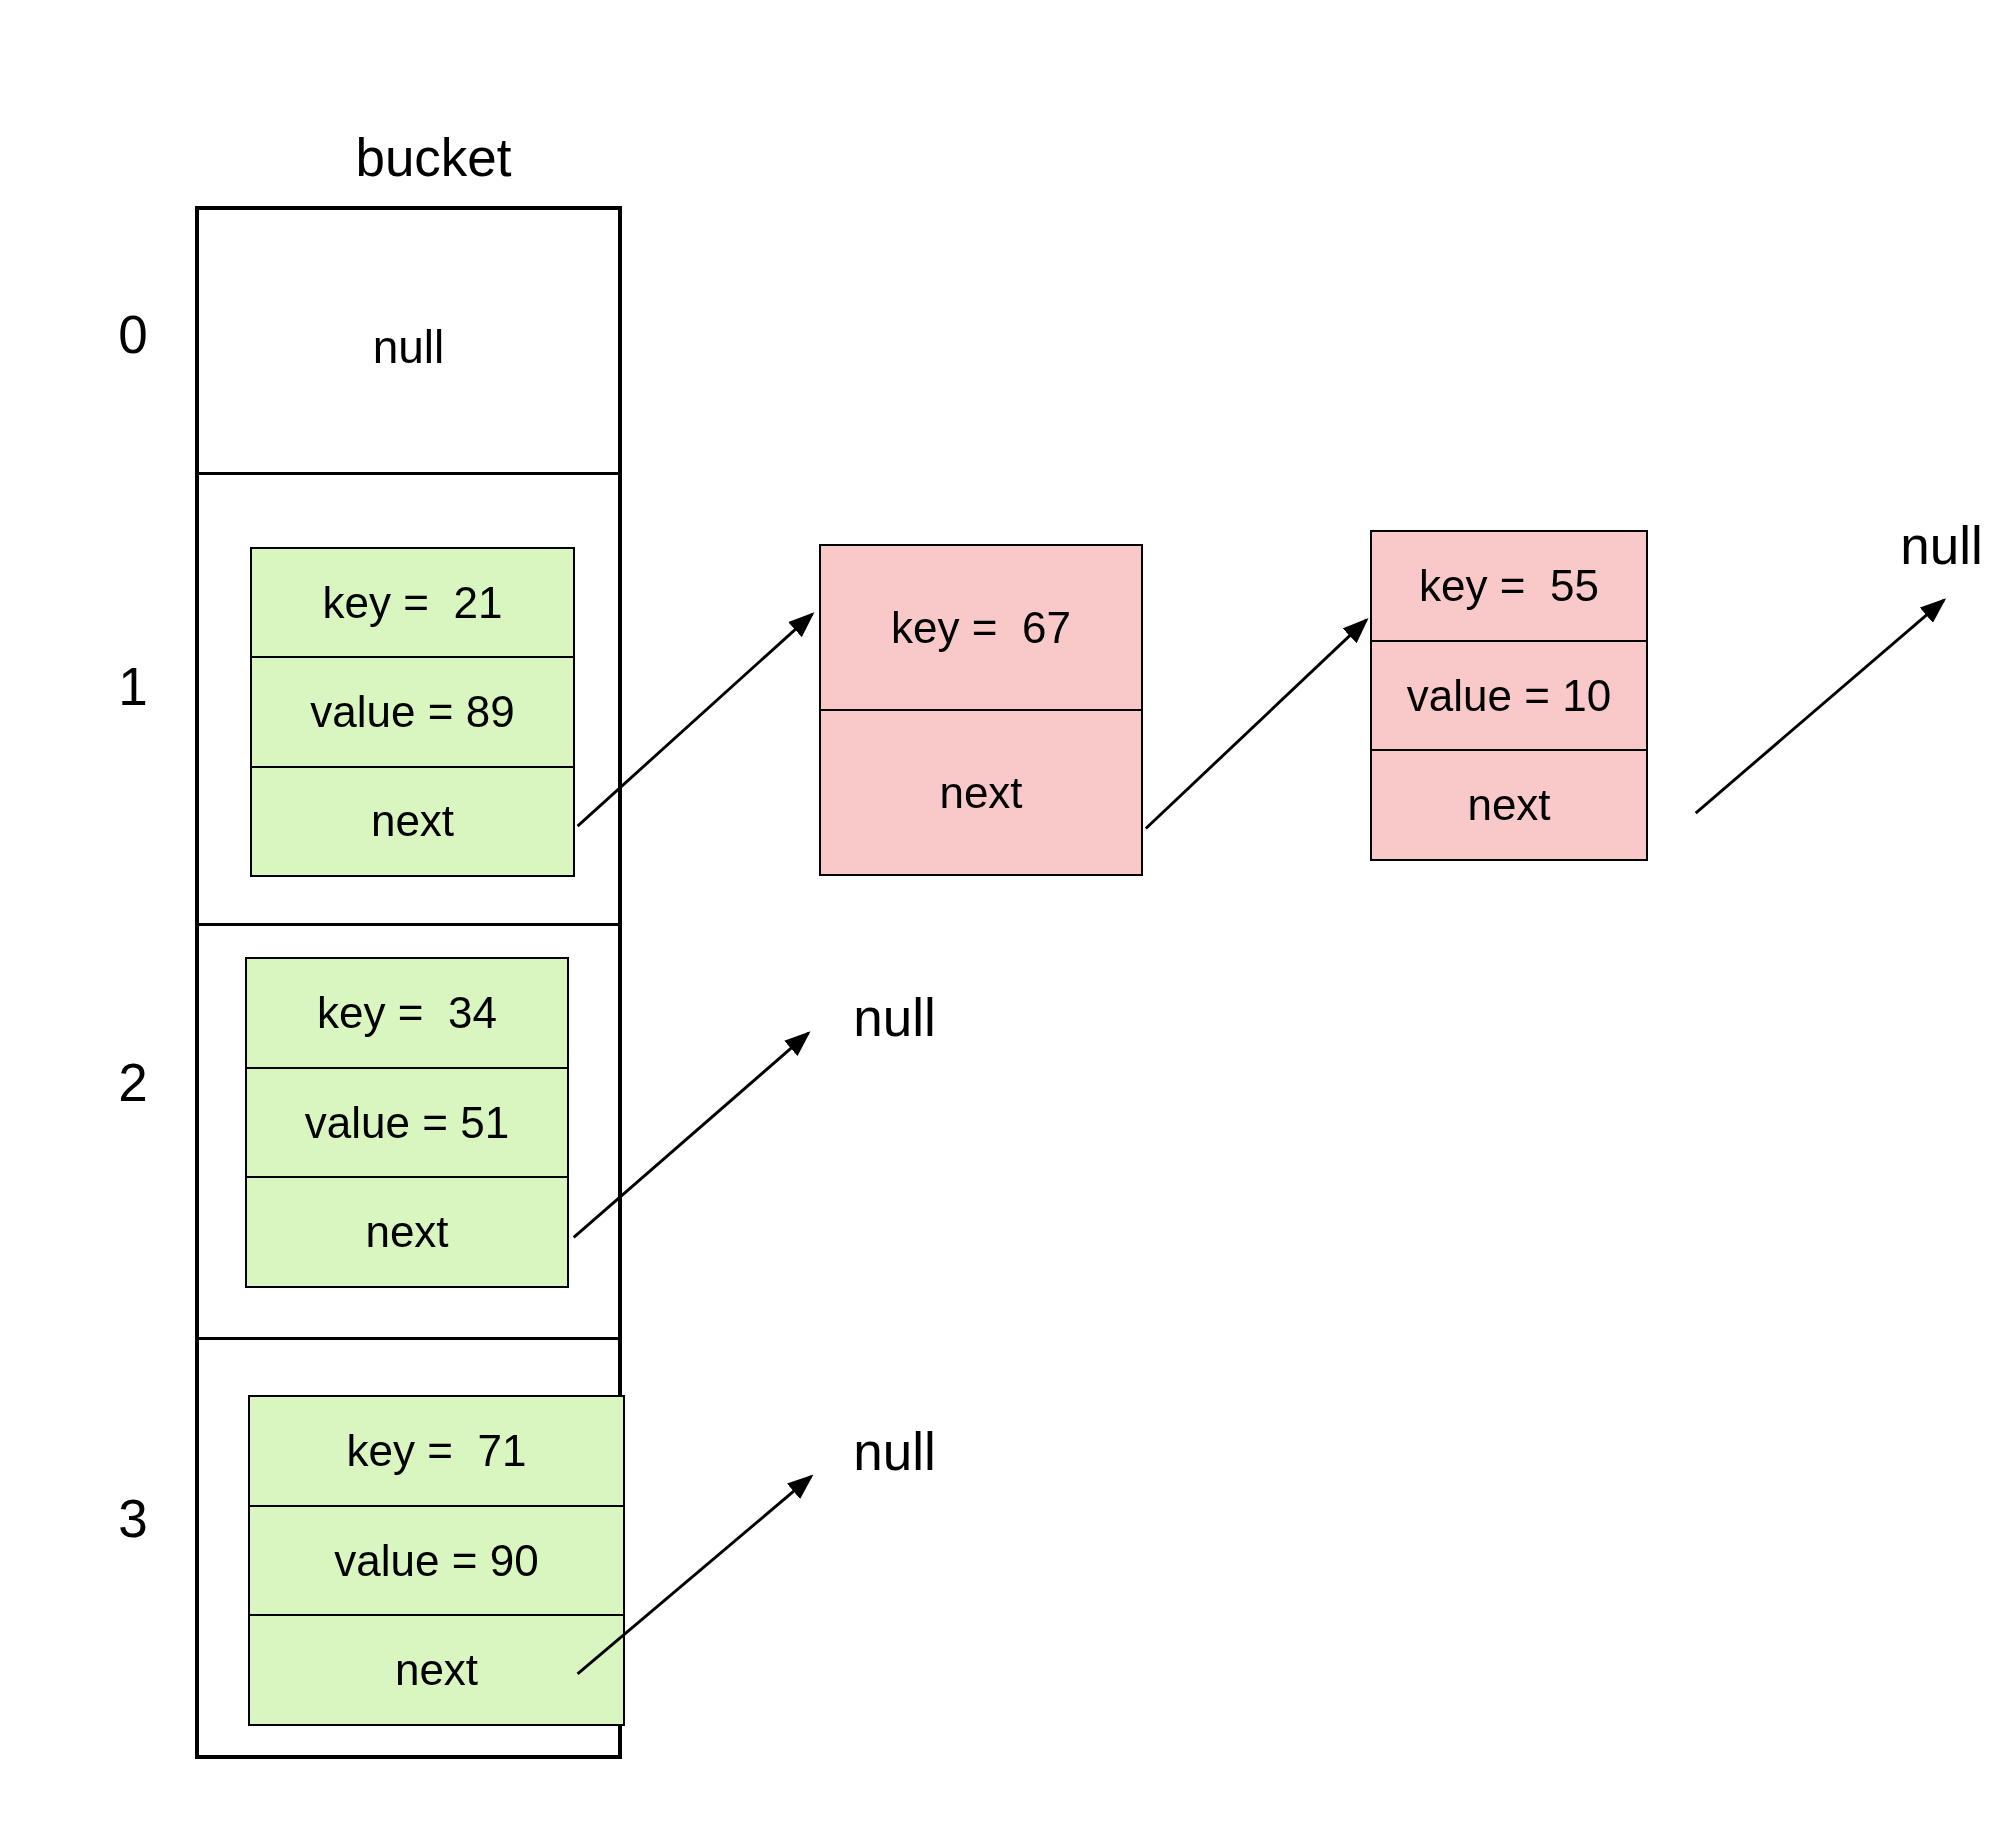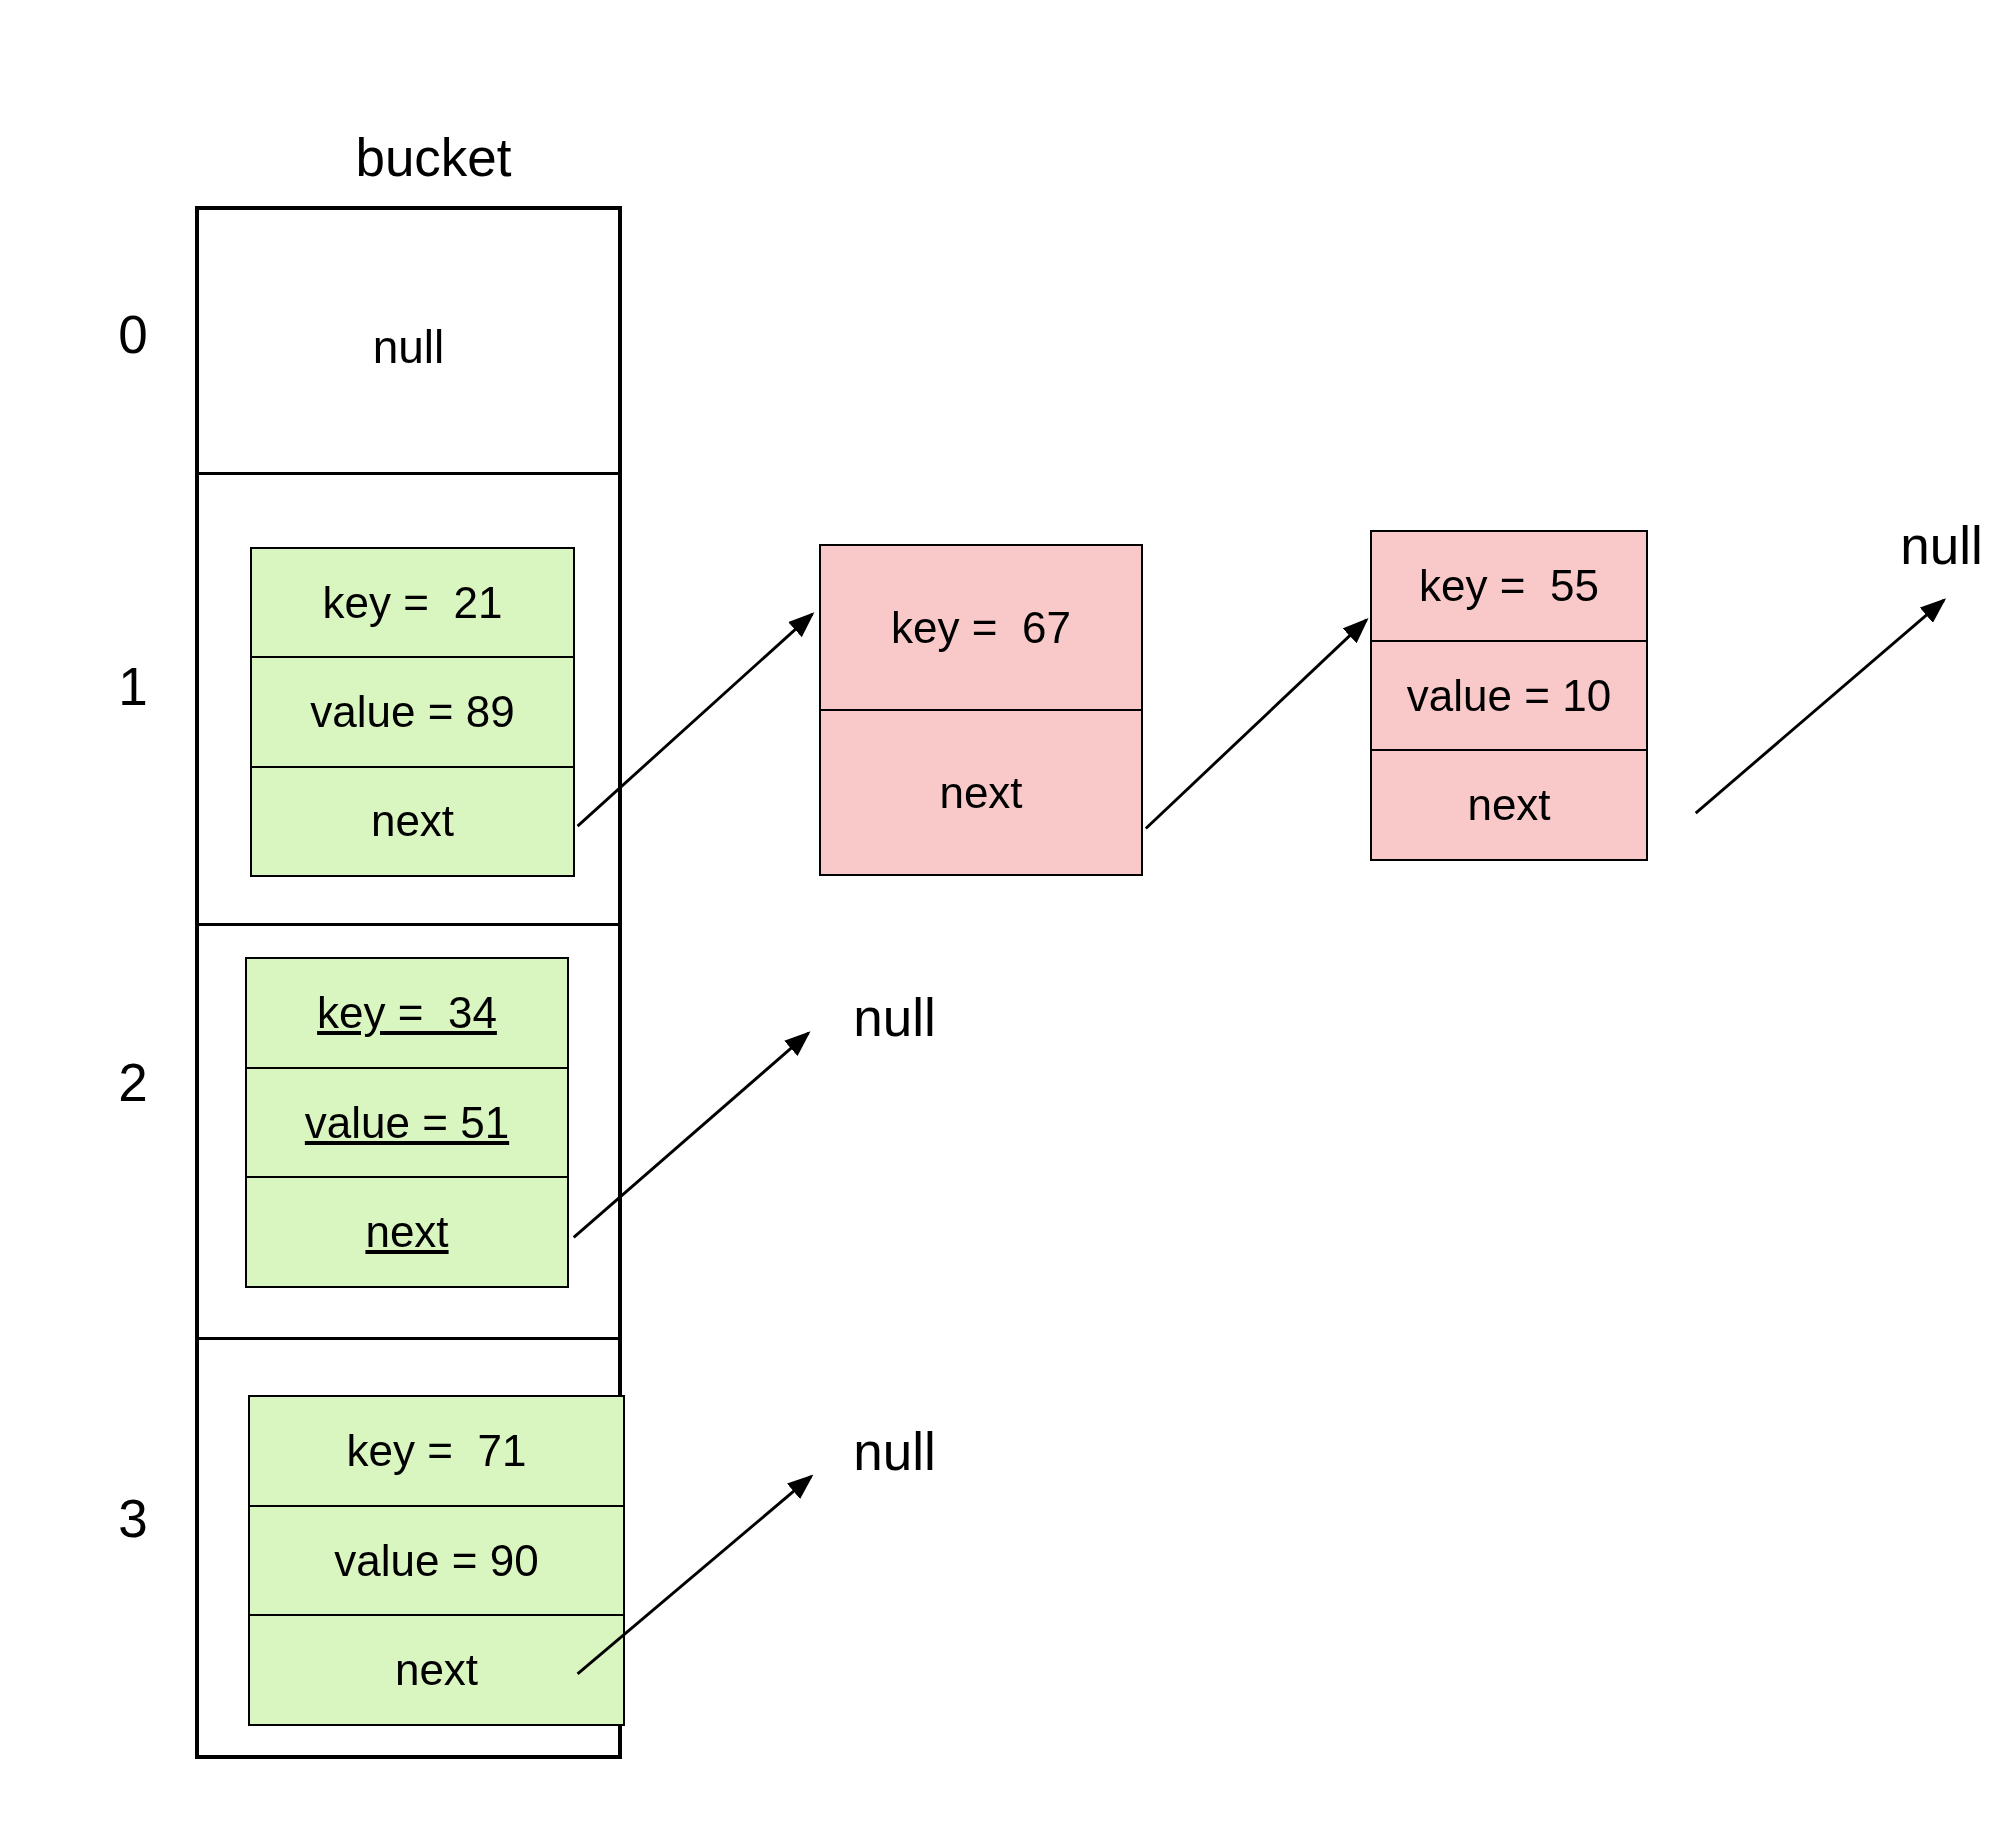--- a/index.html
+++ b/index.html
@@ -101,21 +101,21 @@
     <div class="cell">key =  67</div>
     <div class="cell">next</div>
   </div>
 
   <div class="node pink" style="left:1370px; top:530px; width:278px; height:331px;">
     <div class="cell">key =  55</div>
     <div class="cell">value = 10</div>
     <div class="cell">next</div>
   </div>
 
-  <div class="node green" style="left:245px; top:957px; width:324px; height:331px;text-decoration:underline;">
+  <div class="node green" style="left:245px; top:957px; width:324px; height:331px;">
     <div class="cell">key =  34</div>
     <div class="cell">value = 51</div>
     <div class="cell">next</div>
   </div>
 
   <div class="node green" style="left:248px; top:1395px; width:377px; height:331px;">
     <div class="cell">key =  71</div>
     <div class="cell">value = 90</div>
     <div class="cell">next</div>
   </div>

